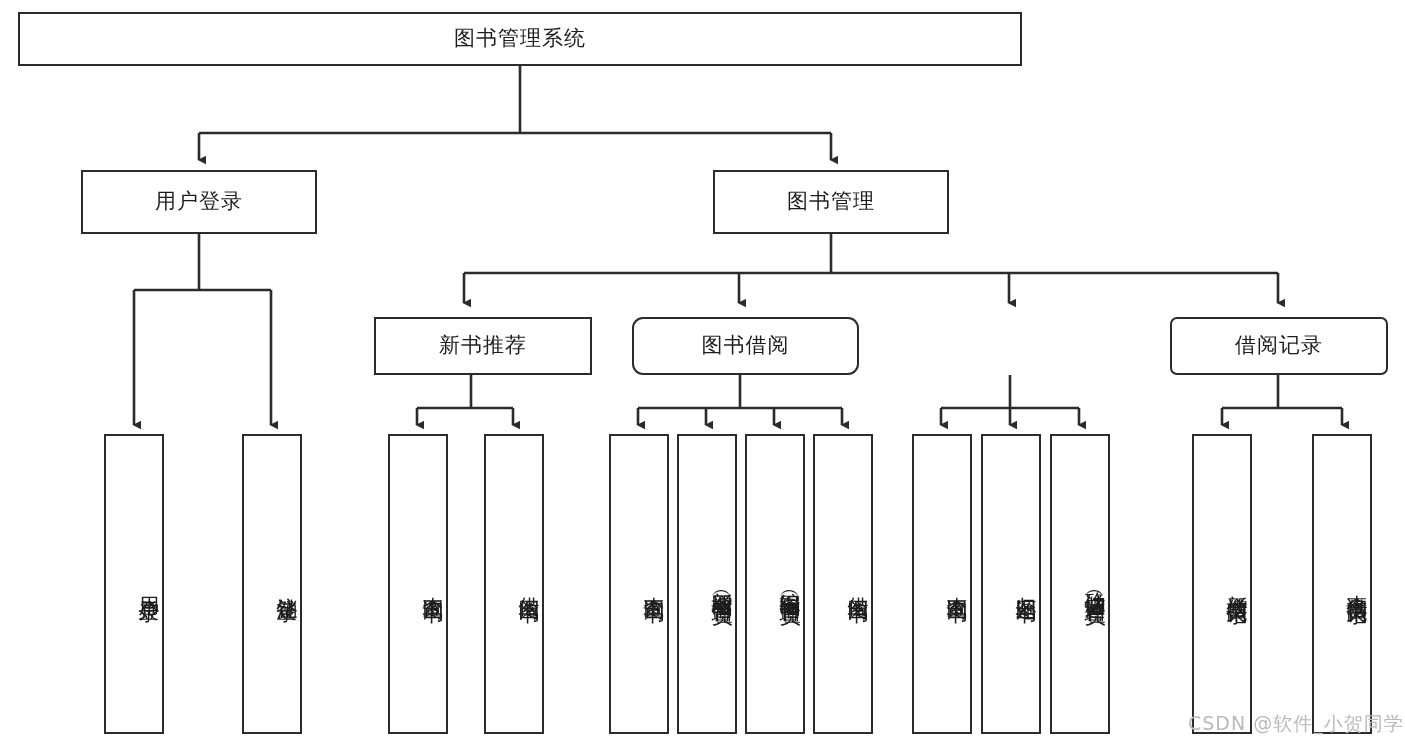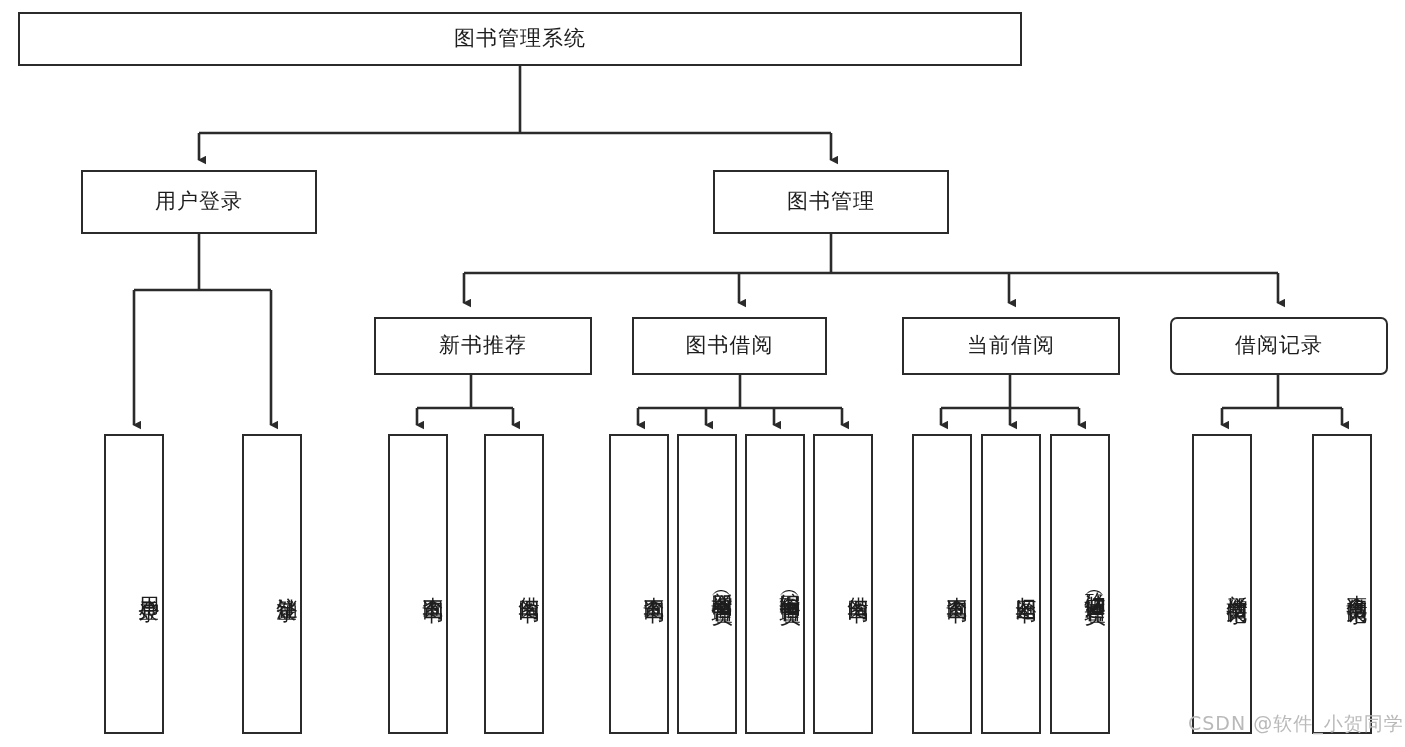--- a/index.html
+++ b/index.html
@@ -130,25 +130,22 @@
   <div class="node horiz" style="left:81px; top:170px; width:236px; height:64px;">
     <span>用户登录</span>
   </div>
   <div class="node horiz" style="left:713px; top:170px; width:236px; height:64px;">
     <span>图书管理</span>
   </div>
 
   <div class="node horiz" style="left:362px; top:317px; width:218px; height:58px;margin-left:12px;">
     <span>新书推荐</span>
   </div>
-  <div class="node horiz" style="left:632px; top:317px; width:195px; height:58px;">
+  <div class="node horiz" style="left:632px; top:317px; width:227px; height:58px;border-radius:11px;">
     <span>图书借阅</span>
-  </div>
-  <div class="node horiz" style="left:902px; top:317px; width:218px; height:58px;">
-    <span>当前借阅</span>
   </div>
   <div class="node horiz" style="left:1170px; top:317px; width:218px; height:58px;border-radius:7px;">
     <span>借阅记录</span>
   </div>
 
   <div class="node vert" style="left:104px; top:434px; width:60px; height:300px;">
     <span class="vtext">用户登录</span>
   </div>
   <div class="node vert" style="left:242px; top:434px; width:60px; height:300px;">
     <span class="vtext">注销登录</span>

